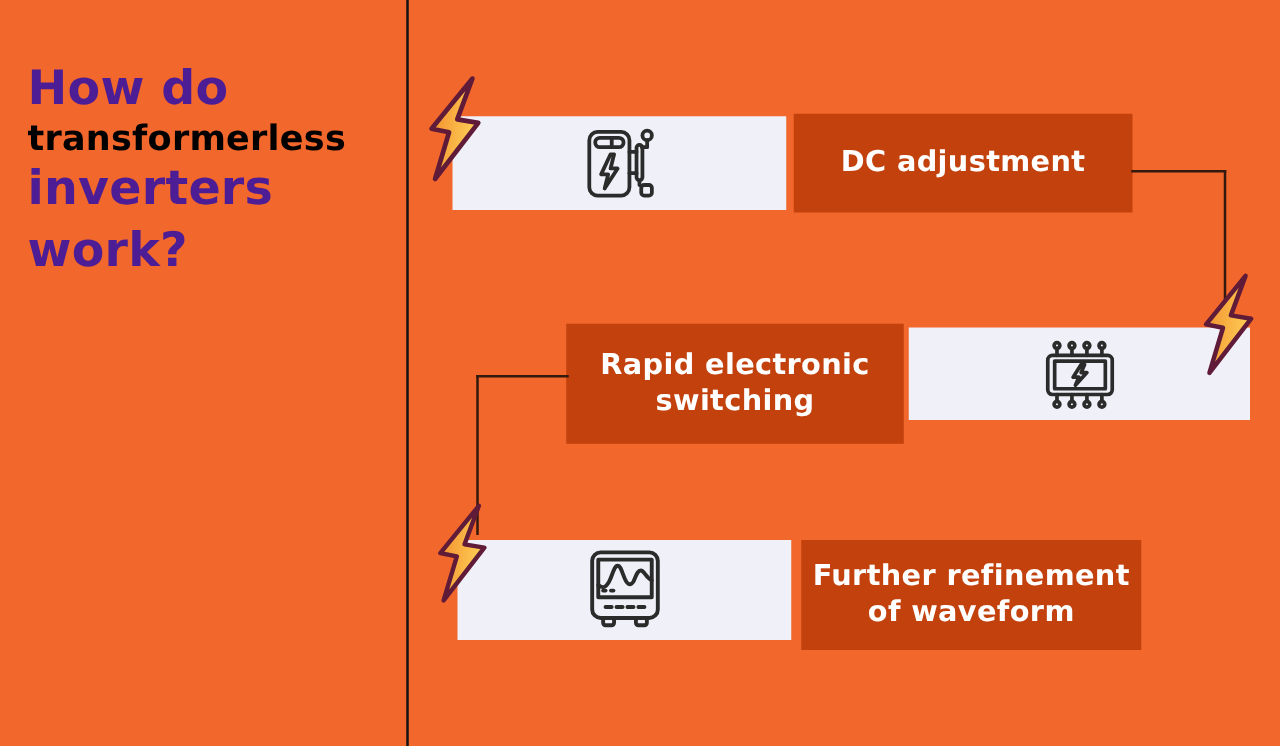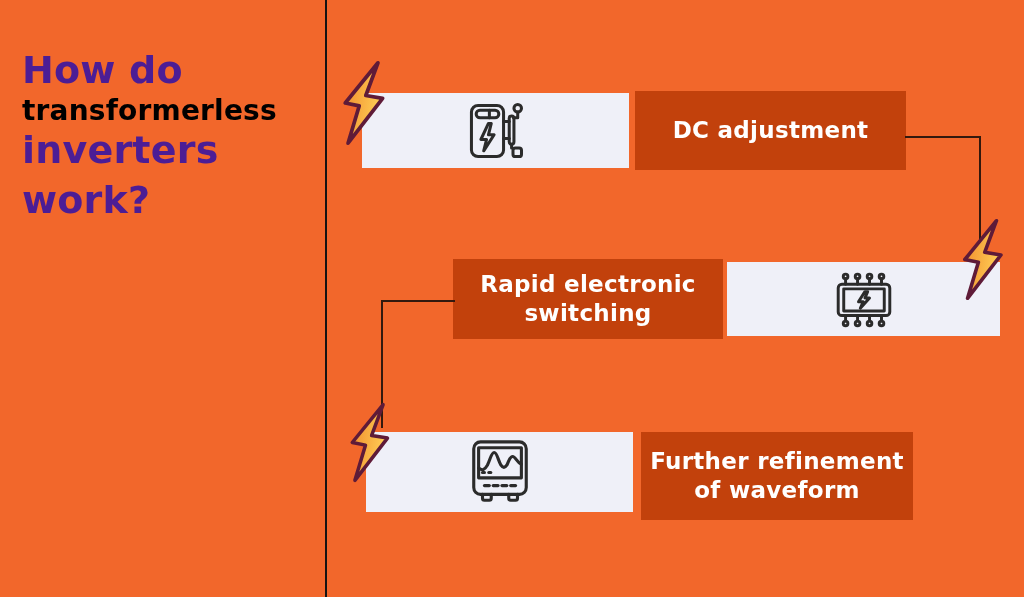--- a/index.html
+++ b/index.html
@@ -23,21 +23,21 @@
 
   
   .panel-light{position:absolute;background:#EFF0F8;display:flex;align-items:center;justify-content:center;}
   .panel-blue{
     position:absolute;background:#c2410c;display:flex;align-items:center;justify-content:center;
     color:#FFFFFF;font-weight:bold;font-size:23px;line-height:1.28;text-align:center;
     letter-spacing:0.3px;text-wrap:balance;padding:0 4px;box-sizing:border-box;
   }
   .box1-light{left:362px;top:93px;width:267px;height:75px;}
   .box1-blue{left:635px;top:91px;width:271px;height:79px;}
-  .box2-blue{left:453px;top:259px;width:270px;height:80px;}
+  .box2-blue{left:453px;top:259px;width:270px;height:96px;}
   .box2-light{left:727px;top:262px;width:273px;height:74px;}
   .box3-light{left:366px;top:432px;width:267px;height:80px;}
   .box3-blue{left:641px;top:432px;width:272px;height:88px;}
 
   
   .wire{position:absolute;background:#33190E;}
   .c1h{left:905px;top:136px;width:76px;height:2px;}
   .c1v{left:979px;top:136px;width:2px;height:104px;}
   .c2h{left:381px;top:300px;width:74px;height:2px;}
   .c2v{left:381px;top:300px;width:2px;height:128px;}

